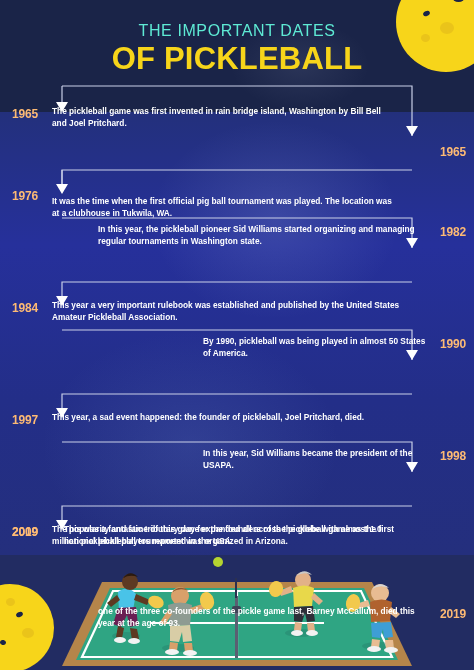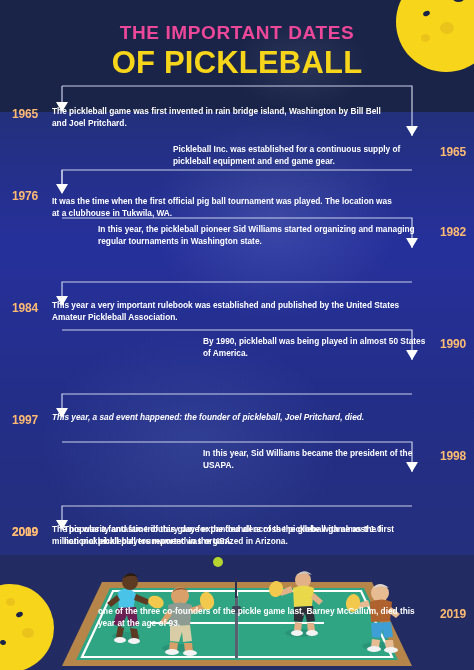--- a/index.html
+++ b/index.html
@@ -24,21 +24,21 @@
 
   
   .ball { position:absolute; border-radius:50%; background:#f7d51a; }
   .ball .hole { position:absolute; background:#eac41a; border-radius:50%; }
   .ball .hole.dark { background:#1a2448; }
   #ball-top { width:100px; height:100px; right:-22px; top:-28px; }
   #ball-bot { width:88px; height:88px; left:-34px; top:584px; }
 
   
   .title-wrap { position:absolute; left:0; top:22px; width:474px; text-align:center; z-index:6; }
-  .title-small { color:#ec4899; font-size:19px; font-weight:bold; letter-spacing:.6px; }
+  .title-small { color:#5eead4; font-size:16px; font-weight:normal; letter-spacing:.6px; }
   .title-big { color:#f7d51a; font-size:31px; font-weight:bold; letter-spacing:.2px; margin-top:1px; }
 
   
   .timeline { position:absolute; left:0; top:84px; width:474px; height:462px; z-index:5; }
   .tl-svg { position:absolute; left:0; top:0; }
   .row { position:absolute; height:40px; }
   .row .year {
     position:absolute; top:5px; color:#fdba74; font-size:12px; font-weight:bold; letter-spacing:-.2px;
   }
   .row .txt {
@@ -105,21 +105,20 @@
       </g>
     </svg>
 
     <div class="row left" style="left:0;top:18px;width:420px;">
       <span class="year">1965</span>
       <span class="txt" style="width:330px;">The pickleball game was first invented in rain bridge island, Washington by Bill Bell and Joel Pritchard.</span>
     </div>
 
     <div class="row right" style="left:54px;top:56px;width:420px;">
       <span class="year">1965</span>
-      <span class="txt" style="width:255px;">Pickleball Inc. was established for a continuous supply of pickleball equipment and end game gear.</span>
     </div>
 
     <div class="row left" style="left:0;top:100px;width:420px;padding-left:45px;">
       <span class="year">1976</span>
       <span class="txt" style="width:345px;margin-top:8px;">It was the time when the first official pig ball tournament was played. The location was at a clubhouse in Tukwila, WA.</span>
     </div>
 
     <div class="row right" style="left:54px;top:136px;width:420px;">
       <span class="year">1982</span>
       <span class="txt" style="width:330px;">In this year, the pickleball pioneer Sid Williams started organizing and managing regular tournaments in Washington state.</span>
@@ -130,21 +129,21 @@
       <span class="txt" style="width:355px;">This year a very important rulebook was established and published by the United States Amateur Pickleball Association.</span>
     </div>
 
     <div class="row right" style="left:54px;top:248px;width:420px;">
       <span class="year">1990</span>
       <span class="txt" style="width:225px;">By 1990, pickleball was being played in almost 50 States of America.</span>
     </div>
 
     <div class="row left" style="left:0;top:324px;width:420px;">
       <span class="year">1997</span>
-      <span class="txt" style="width:330px;font-style:italic;">This year, a sad event happened: the founder of pickleball, Joel Pritchard, died.</span>
+      <span class="txt" style="width:330px;">This year, a sad event happened: the founder of pickleball, Joel Pritchard, died.</span>
     </div>
 
     <div class="row right" style="left:54px;top:360px;width:420px;">
       <span class="year">1998</span>
       <span class="txt" style="width:225px;">In this year, Sid Williams became the president of the USAPA.</span>
     </div>
 
     <div class="row left" style="left:0;top:436px;width:420px;">
       <span class="year">2009</span>
       <span class="txt" style="width:350px;margin-left:12px;">This was a fantastic tributary day for the founders of the pickleball game as the first national pickleball tournament was organized in Arizona.</span>

